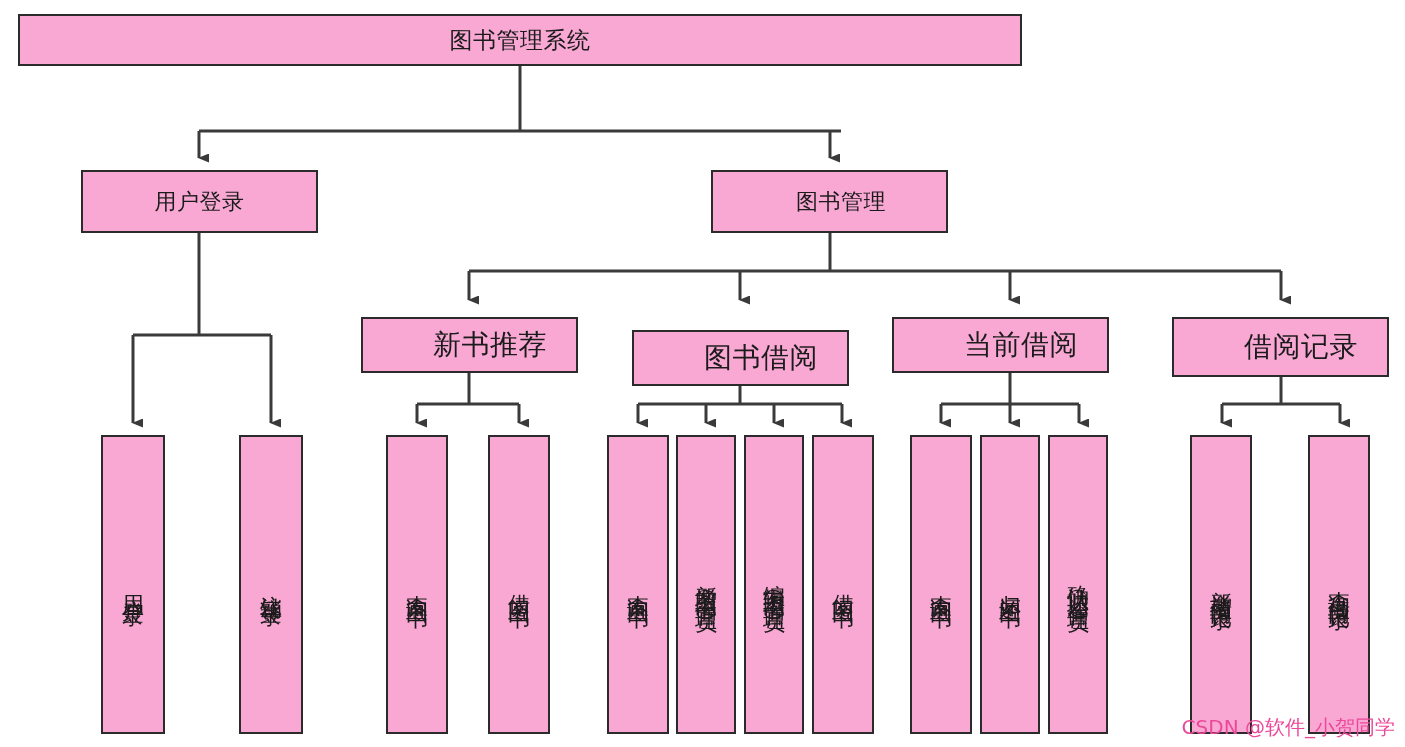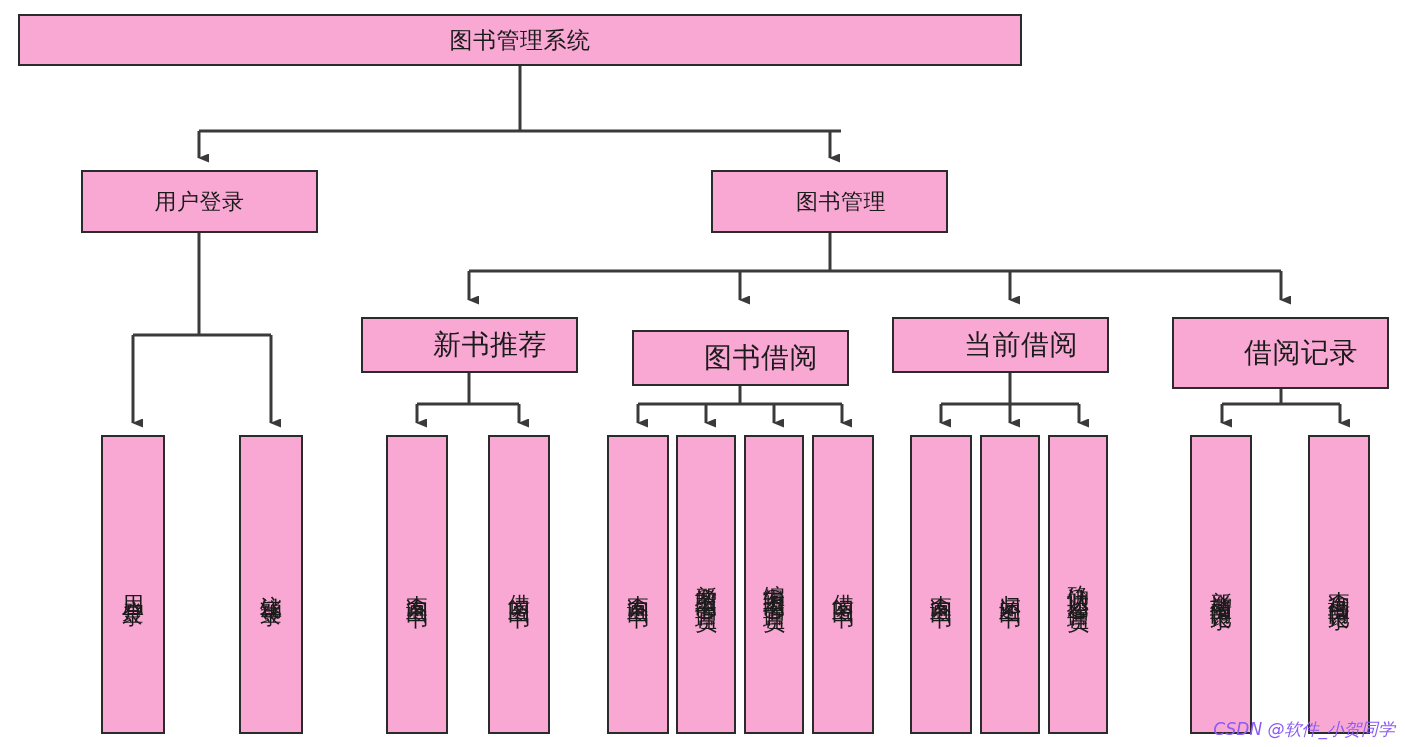--- a/index.html
+++ b/index.html
@@ -55,26 +55,25 @@
     writing-mode: vertical-rl;
     text-orientation: upright;
     letter-spacing: 4px;
     line-height: 1;
     white-space: nowrap;
   }
   #watermark {
     position: absolute;
     right: 10px;
     bottom: 6px;
-    font-size: 17px;
-    color: #8b5cf6;
+    font-size: 20px;
+    color: #ec4899;
     z-index: 20;
     white-space: nowrap;
     pointer-events: none;
-    font-style: italic;
   }
 </style>
 </head>
 <body>
 
 <div id="diagram-root">
 
   <svg id="connector-layer" viewBox="0 0 1405 747" width="1405" height="747" xmlns="http://www.w3.org/2000/svg">
     <defs>
       <marker id="arrowhead" markerWidth="9" markerHeight="11" refX="4.5" refY="10" orient="auto" markerUnits="userSpaceOnUse">
@@ -138,21 +137,21 @@
 
   <div class="node level3" style="left:361px; top:317px; width:217px; height:56px;">
     <span class="node-label">新书推荐</span>
   </div>
   <div class="node level3" style="left:632px; top:330px; width:217px; height:56px;">
     <span class="node-label">图书借阅</span>
   </div>
   <div class="node level3" style="left:892px; top:317px; width:217px; height:56px;">
     <span class="node-label">当前借阅</span>
   </div>
-  <div class="node level3" style="left:1172px; top:317px; width:217px; height:72px;">
+  <div class="node level3" style="left:1172px; top:317px; width:217px; height:60px;">
     <span class="node-label">借阅记录</span>
   </div>
 
   <div class="node leaf" style="left:101px; top:435px; width:64px; height:299px;">
     <span class="node-label">用户登录</span>
   </div>
   <div class="node leaf" style="left:239px; top:435px; width:64px; height:299px;">
     <span class="node-label">注销登录</span>
   </div>
 

